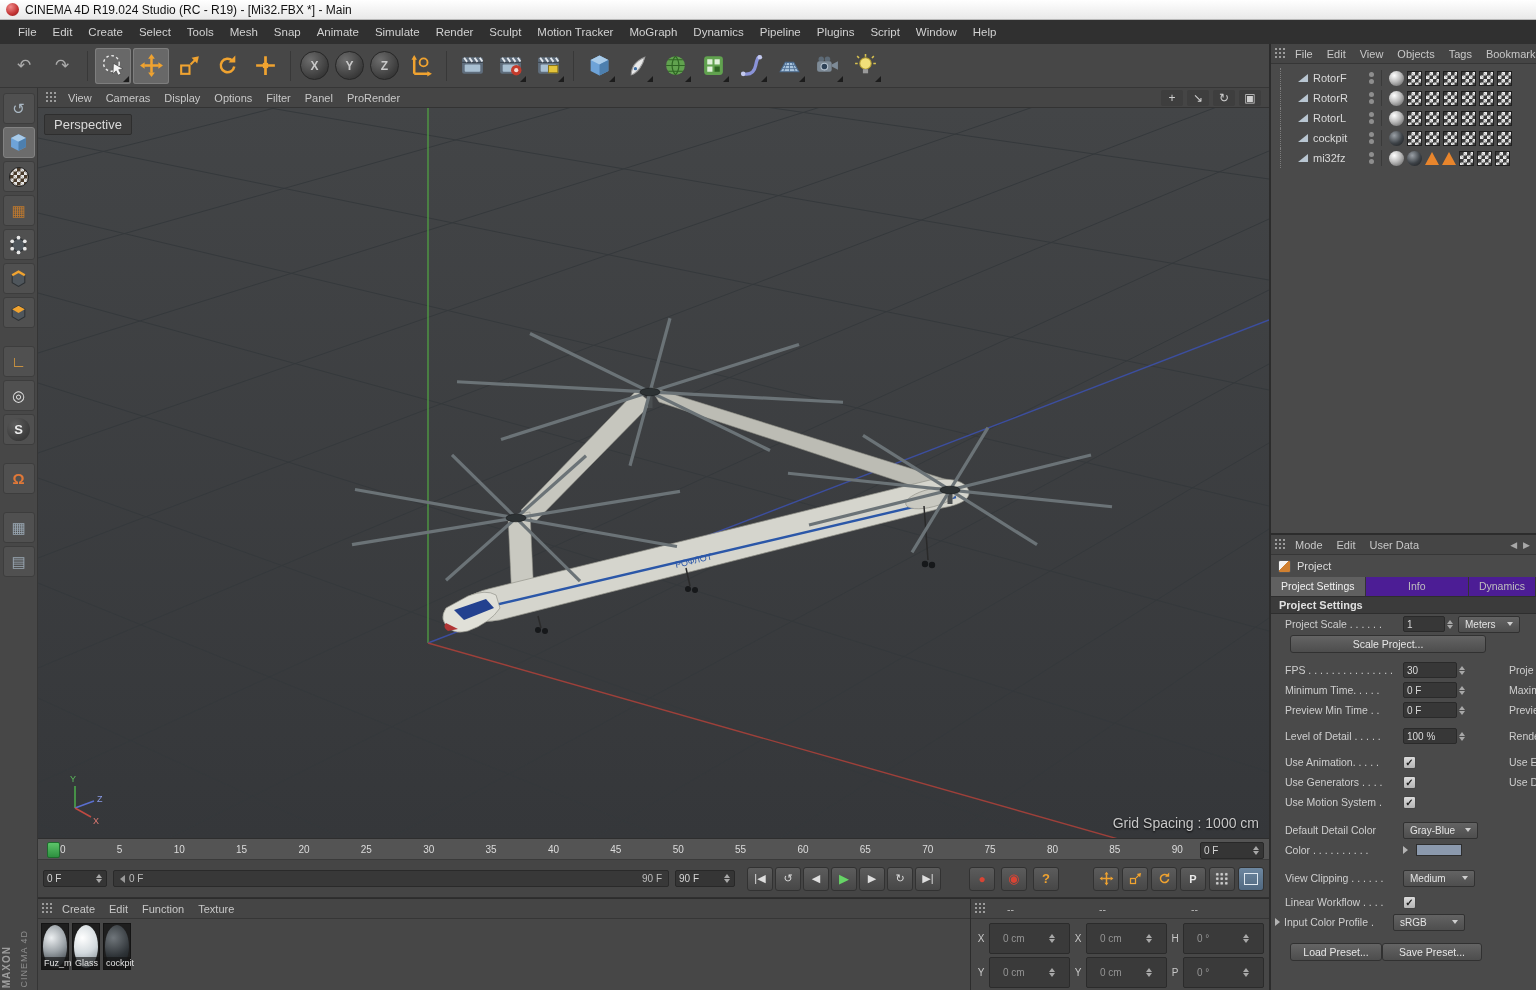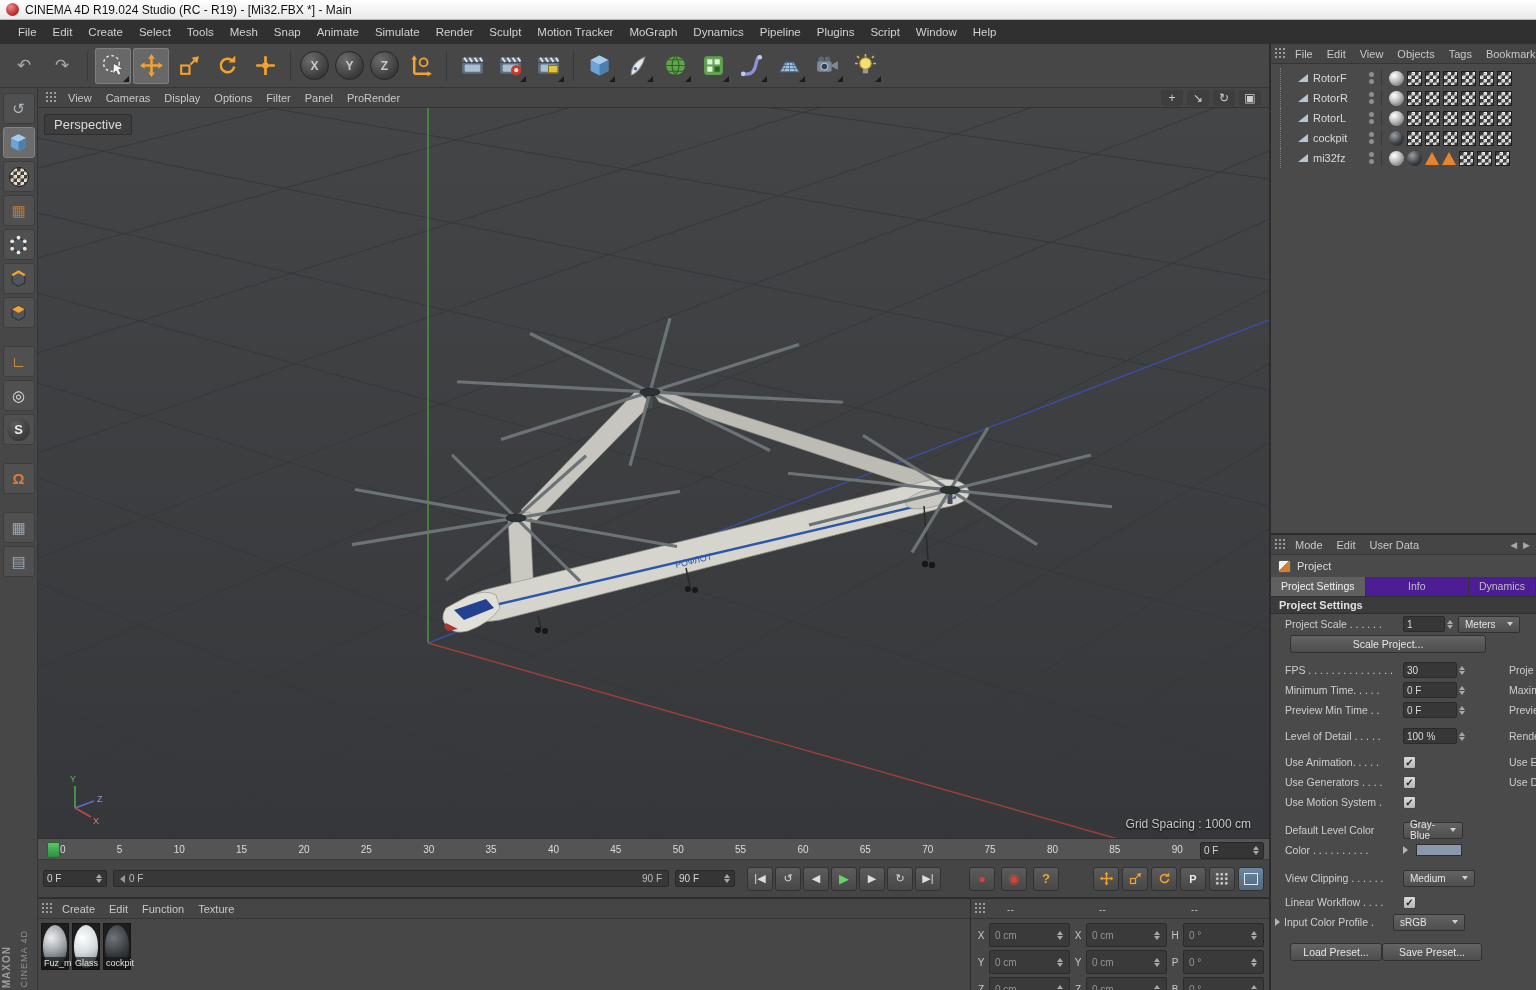--- a/index.html
+++ b/index.html
@@ -38,21 +38,21 @@
 
   
   .viewport{position:absolute;left:38px;top:88px;width:1231px;height:750px;background:#3d3f41}
   .vmenu{height:20px;background:#454545;border-bottom:1px solid #333;display:flex;align-items:center;gap:2px;padding:0 4px;font-size:11px;color:#c8c8c8}
   .vmenu .mi{padding:2px 7px}
   .vnav{margin-left:auto;display:flex;gap:4px;padding-right:4px}
   .vnav span{width:22px;height:16px;display:flex;align-items:center;justify-content:center;color:#cfcfcf;font-size:12px;background:#3e3e3e;border-radius:2px}
   .vcanvas{position:absolute;left:0;top:20px;width:1231px;height:730px}
   .vcanvas svg{display:block;width:1231px;height:730px}
   .persp-chip{position:absolute;left:6px;top:26px;background:rgba(60,60,60,.85);padding:2px 9px;font-size:13px;color:#dadada;border-radius:2px;border:1px solid #2e2e2e}
-  .gridspacing{position:absolute;right:18px;bottom:7px;font-size:12px;color:#c9c9c9;text-shadow:0 1px 2px #000}
+  .gridspacing{position:absolute;right:10px;bottom:7px;font-size:14px;color:#c9c9c9;text-shadow:0 1px 2px #000}
   .grip{width:11px;height:13px;flex:0 0 auto;margin:0 3px;background-image:radial-gradient(#9c9c9c 1px,transparent 1.3px);background-size:4px 4px}
 
   
   .ruler{position:absolute;left:38px;top:838px;width:1231px;height:22px;background:#545454;border-top:1px solid #2e2e2e;border-bottom:1px solid #3a3a3a}
   .marker{position:absolute;left:9px;top:3px;width:13px;height:16px;border-radius:2px;background:linear-gradient(#5cc469,#2e9140);border:1px solid #1e6b2d}
   .ruler-ticks{position:absolute;left:22px;right:86px;top:0;bottom:0;display:flex;justify-content:space-between;align-items:center;font-size:10px;color:#dcdcdc}
   .ruler-field{position:absolute;right:5px;top:3px;width:72px}
 
   
   .transport{position:absolute;left:38px;top:860px;width:1231px;height:38px;background:#454545;display:flex;align-items:center;gap:6px;padding:0 5px;border-bottom:1px solid #303030}
@@ -86,21 +86,21 @@
   .glass .msphere{background:radial-gradient(circle at 35% 30%,#ffffff,#d3dade 45%,#8f989e 80%,#575f64)}
   .dark .msphere{background:radial-gradient(circle at 35% 30%,#70767b,#2e3337 55%,#121416)}
   .mname{position:absolute;left:0;right:0;bottom:0;background:rgba(20,20,20,.65);color:#e2e2e2;font-size:9px;padding:1px 2px;text-align:left}
 
   .coords{position:absolute;left:970px;top:898px;width:299px;height:92px;background:#474747;border-top:1px solid #2c2c2c;border-left:1px solid #2c2c2c}
   .cmenu{height:20px;background:#454545;border-bottom:1px solid #363636;display:grid;grid-template-columns:22px 1fr 1fr 1fr;align-items:center;font-size:10.5px;color:#bcbcbc}
   .chead{text-align:left;padding-left:14px}
   .cgrid{display:flex;flex-direction:column;gap:3px;padding:4px 5px}
   .crow{display:flex;align-items:center;gap:3px}
   .clabel{width:10px;font-size:10px;color:#c8c8c8;text-align:center;flex:0 0 auto}
-  .cfield{flex:1;height:24px;background:#3a3a3a;border:1px solid #2b2b2b;border-radius:2px;color:#949494;font-size:10px;display:flex;align-items:center;padding:0 5px;gap:2px}
+  .cfield{flex:1;height:31px;background:#3a3a3a;border:1px solid #2b2b2b;border-radius:2px;color:#949494;font-size:10px;display:flex;align-items:center;padding:0 13px;gap:2px}
   .cfield .val{flex:1}
 
   
   .objmgr{position:absolute;left:1269px;top:44px;width:267px;height:489px;background:#4a4a4a;border-left:2px solid #2c2c2c}
   .olist{padding-top:4px}
   .orow{height:20px;display:flex;align-items:center;font-size:11px;color:#dadada;gap:4px;padding-right:2px}
   .otree{width:13px;height:100%;border-left:1px dotted #7c7c7c;margin-left:9px;flex:0 0 auto}
   .oicon{width:12px;height:12px;flex:0 0 auto}
   .oname{width:52px;overflow:hidden;white-space:nowrap}
   .odots{display:flex;flex-direction:column;gap:2px;flex:0 0 auto}
@@ -888,22 +888,22 @@
       <span class="alabel">Use Generators . . . .</span>
       <span class="acheck">✓</span>
       <span class="aright">Use D</span>
     </div>
     <div class="arow">
       <span class="alabel">Use Motion System .</span>
       <span class="acheck">✓</span>
     </div>
     <div class="gap8"></div>
     <div class="arow">
-      <span class="alabel">Default Level Color</span>
-      <span class="adrop" style="width:60px">
+      <span class="alabel">Default Detail Color</span>
+      <span class="adrop" style="width:75px">
           <span>Gray-Blue</span>
           <span class="darr"></span>
         </span>
     </div>
     <div class="arow">
       <span class="alabel">Color . . . . . . . . . .</span>
       <span class="disc"></span>
       <span class="aswatch" style="background: rgb(139, 153, 173);"></span>
     </div>
     <div class="gap8"></div>

